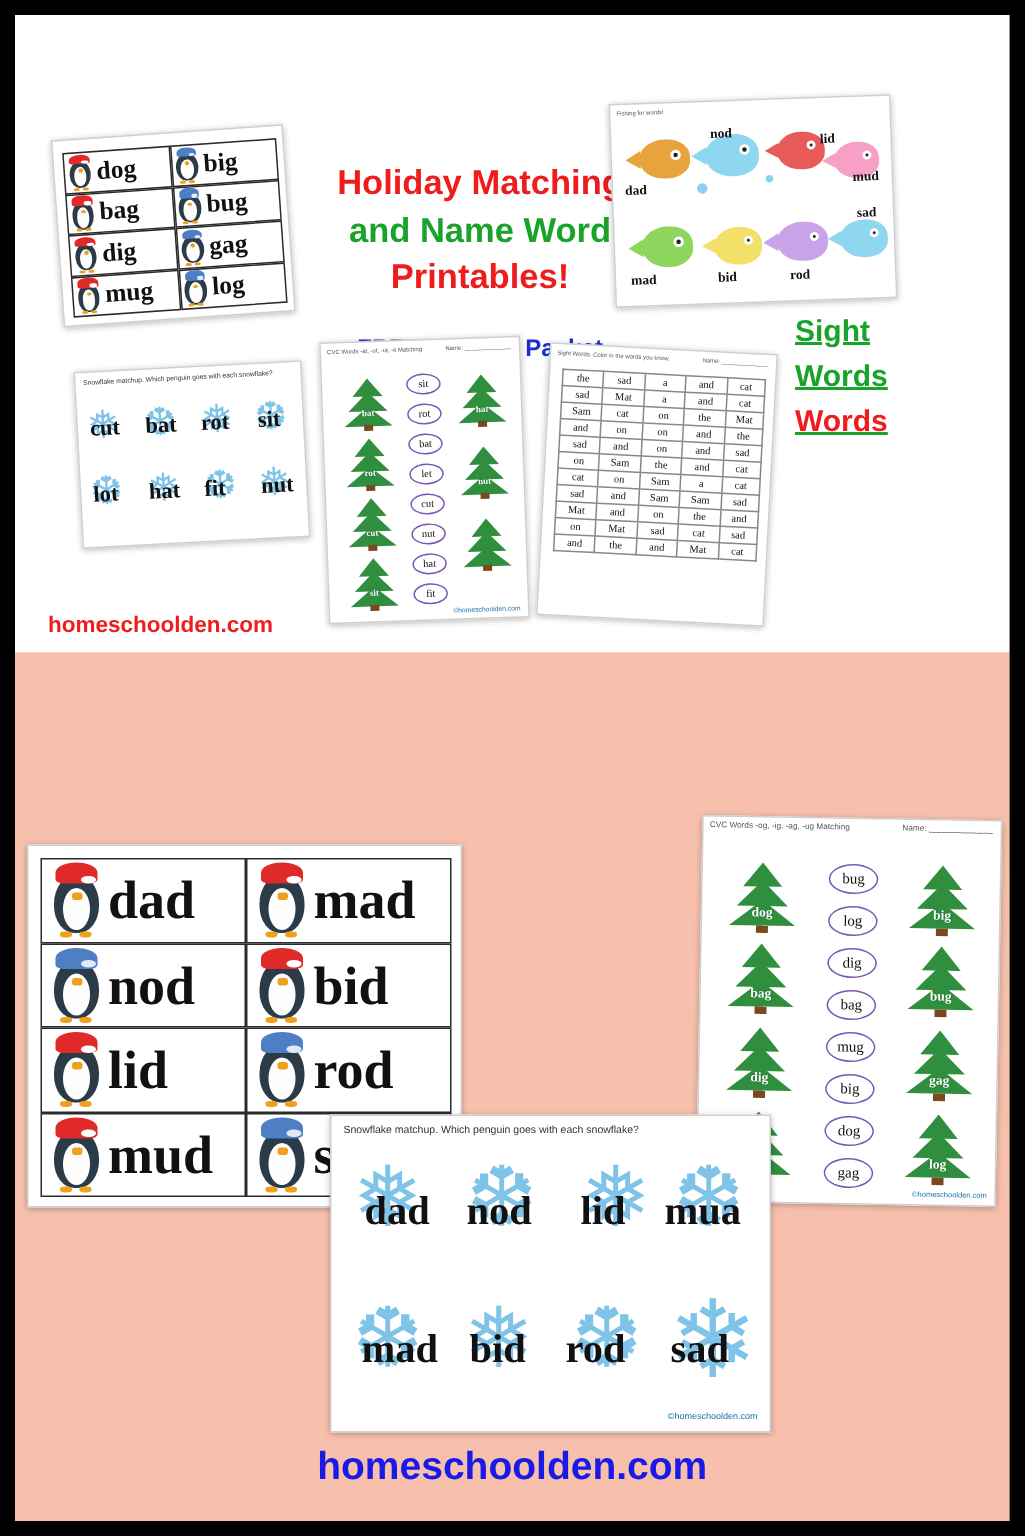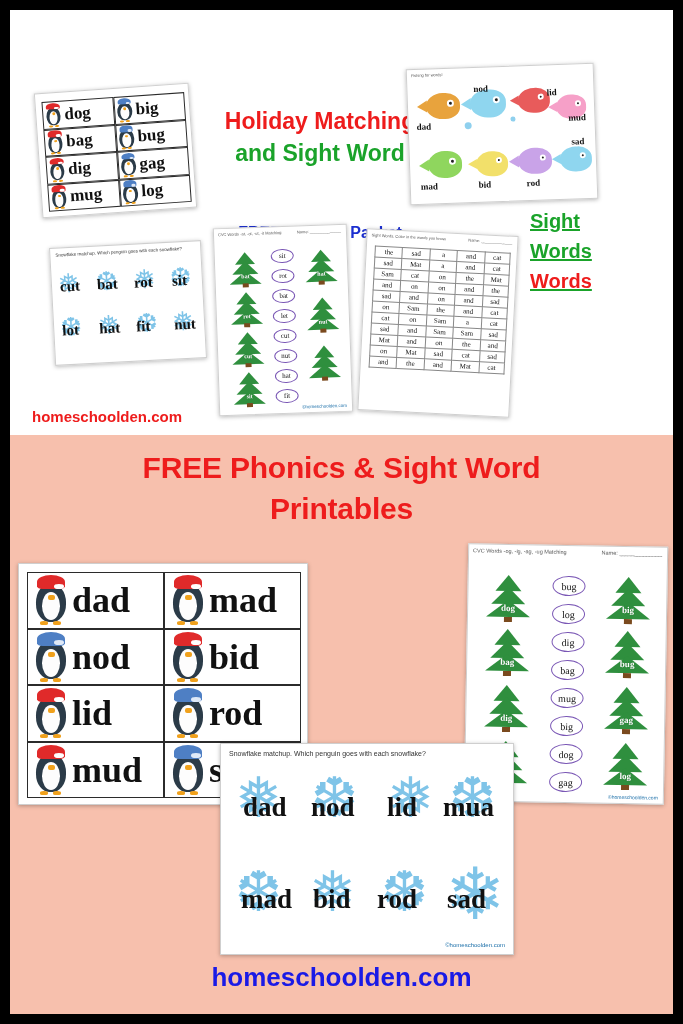--- a/index.html
+++ b/index.html
@@ -290,21 +290,22 @@
 </style>
 </head>
 <body>
 
 <div class="pin">
 
   <div class="top-white"></div>
 
   <div class="headline">
     <div>Holiday Matching</div>
-    <div class="g">and Sight Word</div>
+    <div class="g">and Name Word</div>
+    <div>Printables!</div>
   </div>
   <div class="subhead">FREE 30-page Packet</div>
 
   <div class="side-words">
     <div>Sight</div>
     <div>Words</div>
     <div class="cvc">Words</div>
   </div>
 
   <div class="site-top">homeschoolden.com</div>
@@ -641,24 +642,20 @@
       <span class="ftail" style="left:-8px; top:7px; border-top-width:5px; border-bottom-width:5px; border-right-width:9px; border-right-color:#8fd6ef;"></span>
       <span class="feye" style="right:6px; top:6px; width:6px; height:6px;"></span>
     </div>
     <div class="fish-word" style="left:10px; top:112px; font-size:9px;">mad</div>
     <div class="fish-word" style="left:68px; top:112px; font-size:9px;">bid</div>
     <div class="fish-word" style="left:116px; top:112px; font-size:9px;">rod</div>
     <div class="fish-word" style="left:162px; top:72px; font-size:9px;">sad</div>
   </div>
 
   <div class="mid-band"></div>
-  <div class="mid-title">
-    <div>FREE Phonics &amp; Sight Word</div>
-    <div>Printables</div>
-  </div>
 
   <div class="bottom-area"></div>
 
   <div class="sheet" style="left:8px; top:553px; width:290px; height:242px;">
     <div class="wc-grid" style="position:absolute; left:8px; top:8px; width:274px; height:226px;">
       <div class="wc-cell" style="height:56.5px;">
         <span class="peng" style="width:42px;height:50px; margin-left:2px;">
             <span class="body"></span>
             <span class="belly"></span>
             <span class="hat"></span>

